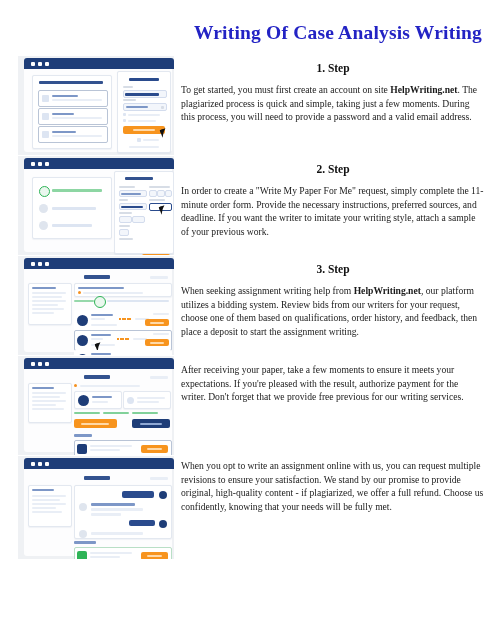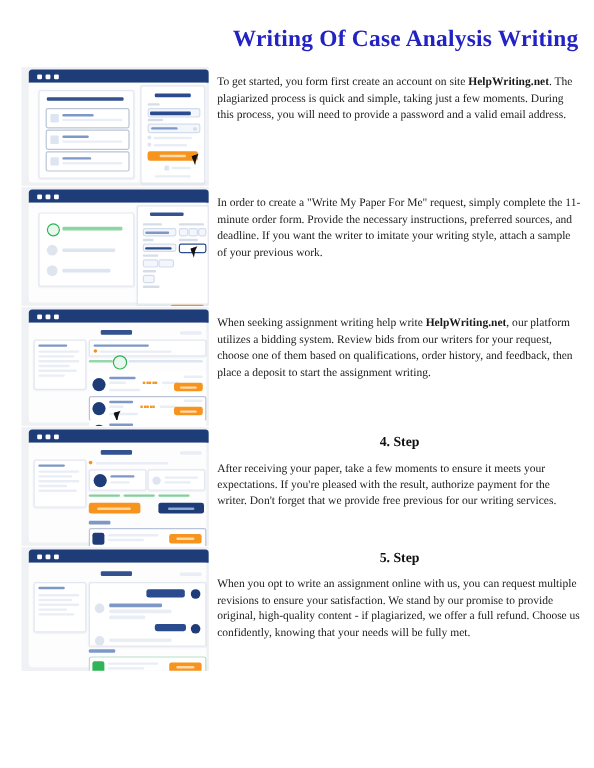--- a/index.html
+++ b/index.html
@@ -499,34 +499,35 @@
         </div>
       </div>
     </div>
   </div>
 
 </div>
 
 <div class="steps-col">
 
   <div class="step-block" style="height:101px;">
-    <p class="step-text"><span>To get started, you form first create an account on site </span><b>HelpWriting.net</b><span>. The plagiarized process is quick and simple, taking just a few moments. During this process, you will need to provide a password and a valid email address.</span></p>
+    <div class="step-head">1. Step</div>
+    <p class="step-text"><span>To get started, you must first create an account on site </span><b>HelpWriting.net</b><span>. The plagiarized process is quick and simple, taking just a few moments. During this process, you will need to provide a password and a valid email address.</span></p>
   </div>
 
   <div class="step-block" style="height:100px;">
+    <div class="step-head">2. Step</div>
     <p class="step-text"><span>In order to create a "Write My Paper For Me" request, simply complete the 11-minute order form. Provide the necessary instructions, preferred sources, and deadline. If you want the writer to imitate your writing style, attach a sample of your previous work.</span><b></b><span></span></p>
   </div>
 
   <div class="step-block" style="height:100px;">
-    <p class="step-text"><span>When seeking assignment writing help write </span><b>HelpWriting.net</b><span>, our platform utilizes a bidding system. Review bids from our writers for your request, choose one of them based on qualifications, order history, and feedback, then place a deposit to start the assignment writing.</span></p>
+    <div class="step-head">3. Step</div>
+    <p class="step-text"><span>When seeking assignment writing help from </span><b>HelpWriting.net</b><span>, our platform utilizes a bidding system. Review bids from our writers for your request, choose one of them based on qualifications, order history, and feedback, then place a deposit to start the assignment writing.</span></p>
   </div>
 
   <div class="step-block" style="height:96px;">
-    <div class="step-head">4. Step</div>
     <p class="step-text"><span>After receiving your paper, take a few moments to ensure it meets your expectations. If you're pleased with the result, authorize payment for the writer. Don't forget that we provide free previous for our writing services.</span><b></b><span></span></p>
   </div>
 
   <div class="step-block">
-    <div class="step-head">5. Step</div>
     <p class="step-text"><span>When you opt to write an assignment online with us, you can request multiple revisions to ensure your satisfaction. We stand by our promise to provide original, high-quality content - if plagiarized, we offer a full refund. Choose us confidently, knowing that your needs will be fully met.</span><b></b><span></span></p>
   </div>
 
 </div>
 
 </body></html>

